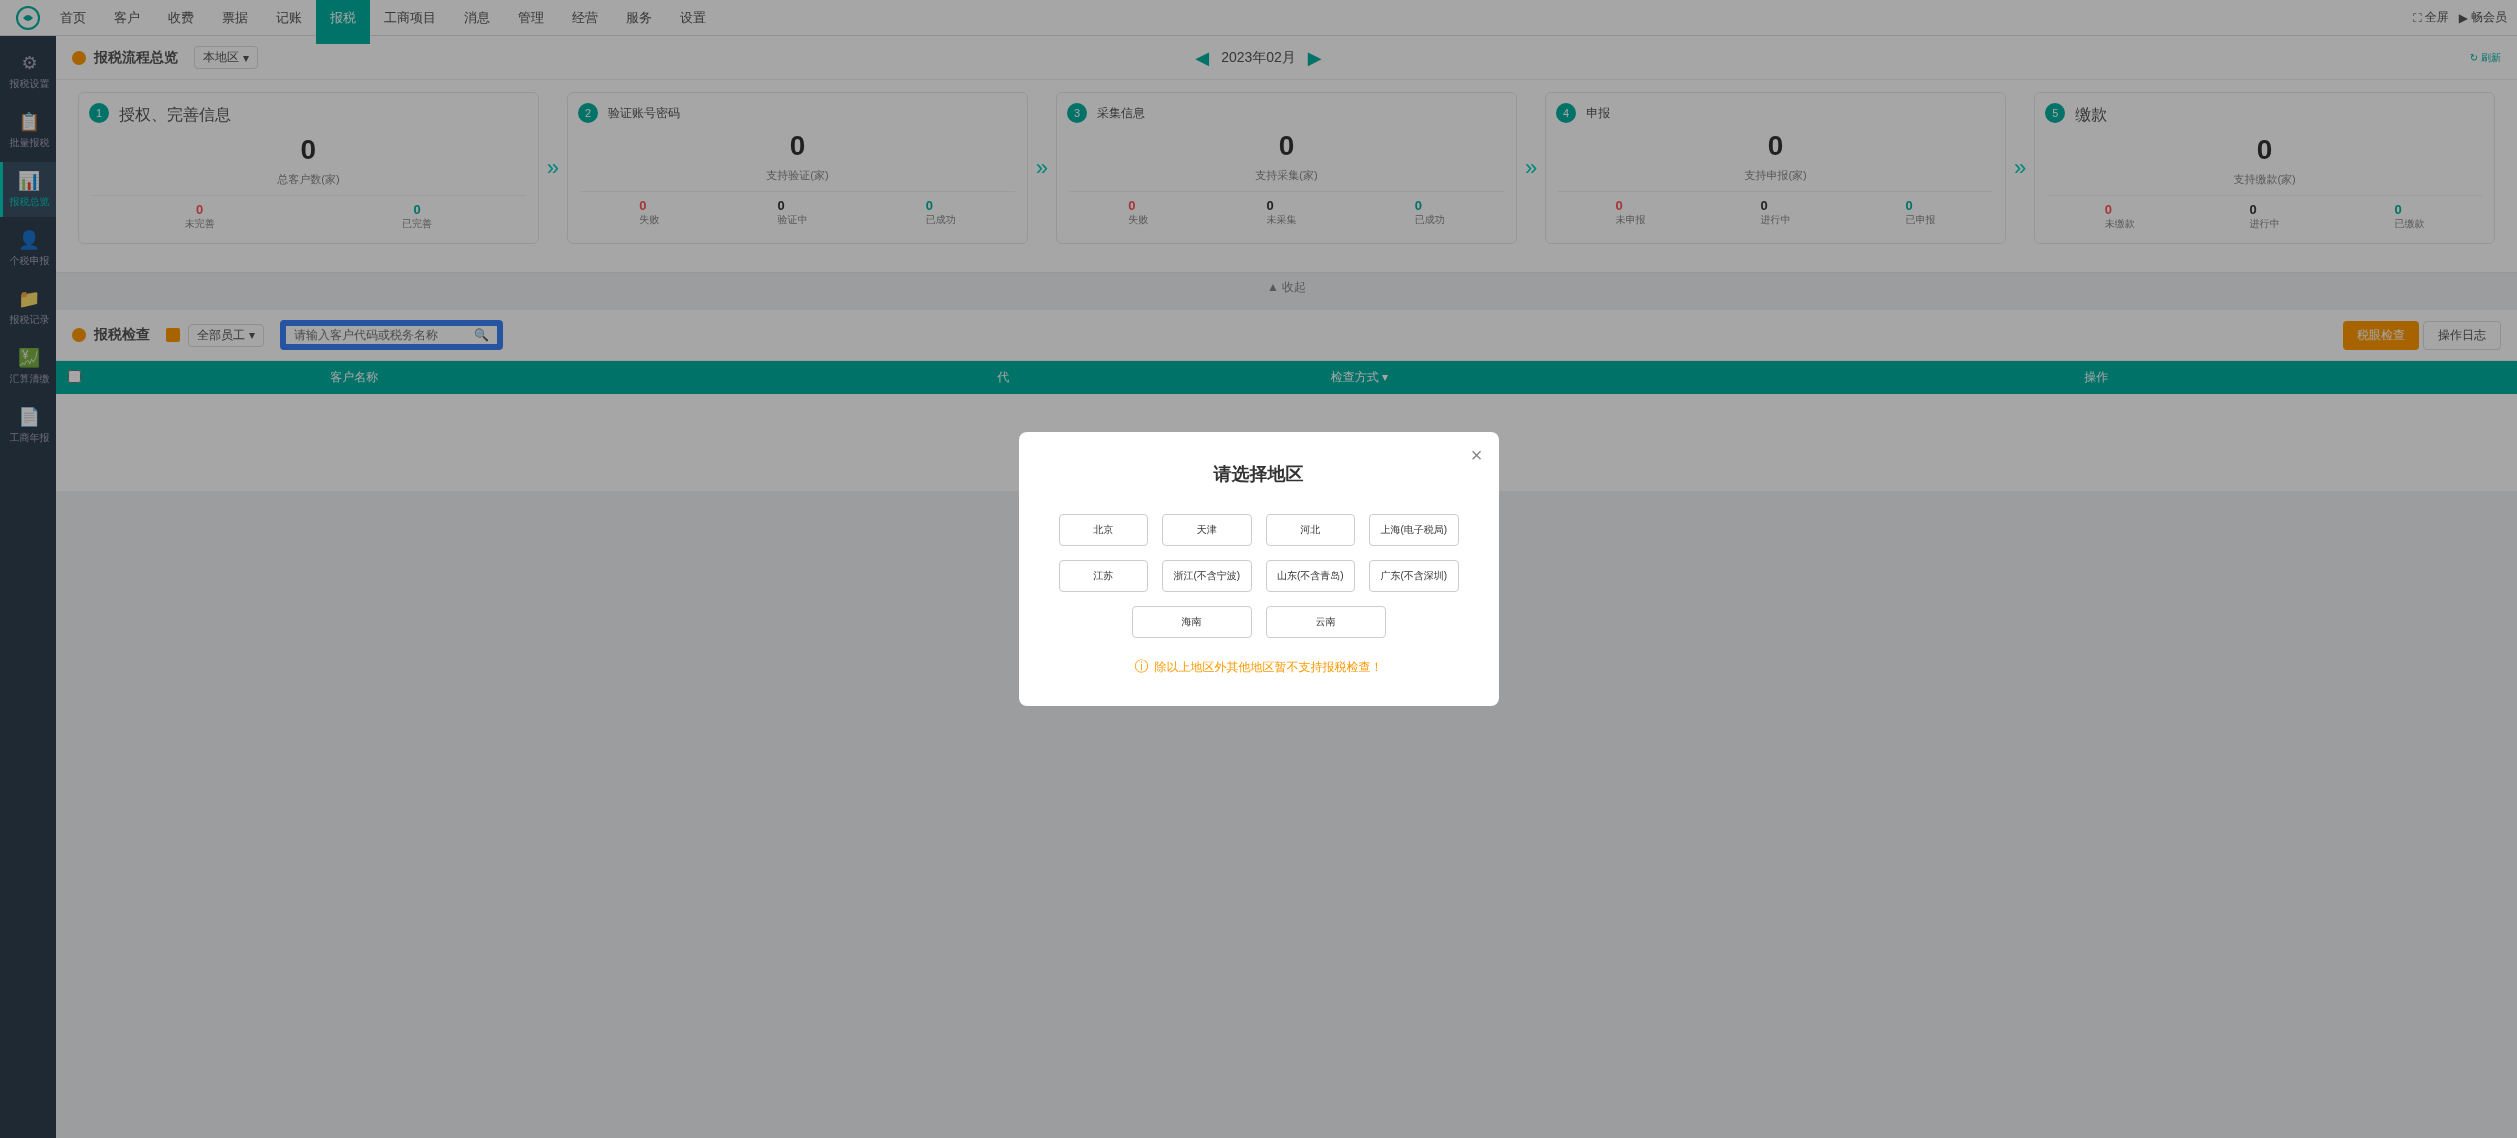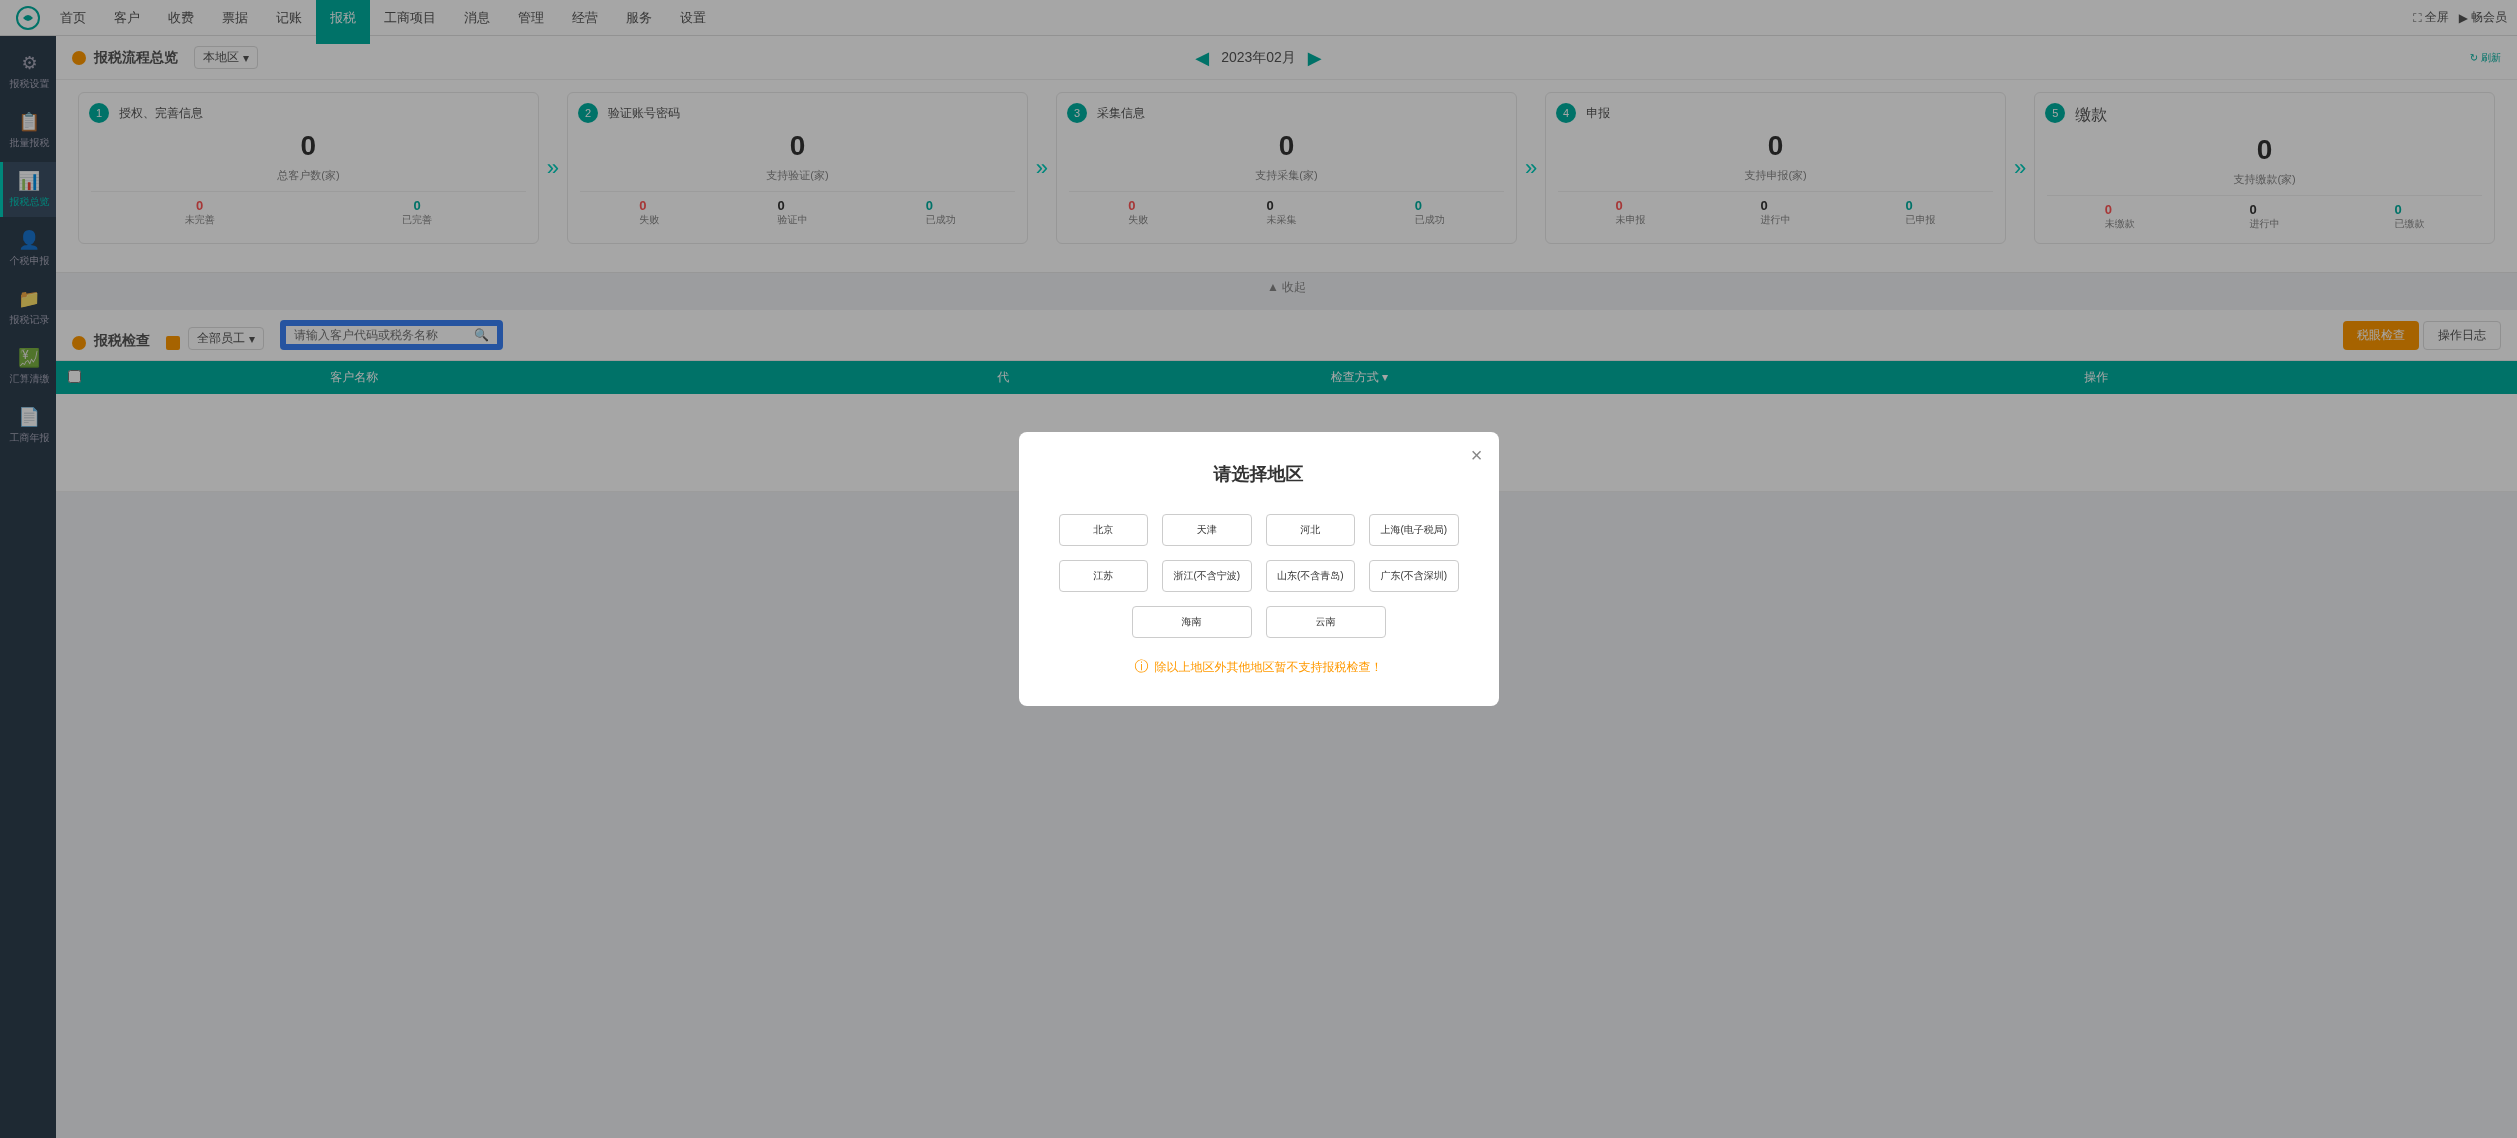--- a/index.html
+++ b/index.html
@@ -214,21 +214,21 @@
       <div style="margin-left:auto;">
         <span style="color:#00b0a0;cursor:pointer;font-size:10px;">↻ <span>刷新</span></span>
       </div>
     </div>
 
     <div class="flow-section">
       <div style="display:flex;align-items:stretch;padding:12px 0;">
 
         <div class="flow-card" style="flex:1;border:1px solid #e8e8e8;border-radius:6px;padding:12px;position:relative;background:#fff;margin:0 6px;">
           <div class="step-num" style="width:20px;height:20px;border-radius:50%;background:#00b0a0;color:#fff;font-size:11px;display:flex;align-items:center;justify-content:center;position:absolute;top:10px;left:10px;">1</div>
-          <div style="margin-left:28px;font-size:12px;color:#555;margin-bottom:8px;">授权、完善信息</div>
+          <div style="margin-left:28px;font-size:16px;color:#555;margin-bottom:8px;">授权、完善信息</div>
           <div style="font-size:28px;font-weight:bold;color:#333;text-align:center;margin:6px 0;">0</div>
           <div style="text-align:center;font-size:11px;color:#888;">总客户数(家)</div>
           <div style="display:flex;justify-content:space-around;margin-top:8px;border-top:1px solid #f0f0f0;padding-top:6px;">
             <div class="stat">
               <div style="font-size:13px;font-weight:bold;color:#f55;">0</div>
               <div style="font-size:10px;color:#888;">未完善</div>
             </div>
             <div class="stat">
               <div style="font-size:13px;font-weight:bold;color:#00b0a0;">0</div>
               <div style="font-size:10px;color:#888;">已完善</div>
@@ -329,21 +329,21 @@
         </div>
 
       </div>
     </div>
 
     <div class="collapse-bar">
       <span>▲</span>
       <span>收起</span>
     </div>
 
-    <div class="tax-check-header" style="position:relative;align-items:flex-end;">
+    <div class="tax-check-header" style="position:relative;">
       <span style="width:14px;height:14px;background:#f90;border-radius:50%;display:inline-block;"></span>
       <span style="font-size:14px;font-weight:bold;color:#555;">报税检查</span>
       <span style="width:14px;height:14px;background:#f90;border-radius:2px;display:inline-block;margin-left:8px;"></span>
       <div class="employee-filter">
         <span>全部员工</span>
         <span>▾</span>
       </div>
       <div class="search-box" style="display:flex;align-items:center;border:6px solid #3b82f6;border-radius:4px;padding:2px 8px;background:#fff;margin-left:8px;">
         <input type="text" style="border: none; outline: none; font-size: 12px; width: 180px;" placeholder="请输入客户代码或税务名称">
         <span style="color:#888;cursor:pointer;">🔍</span>

